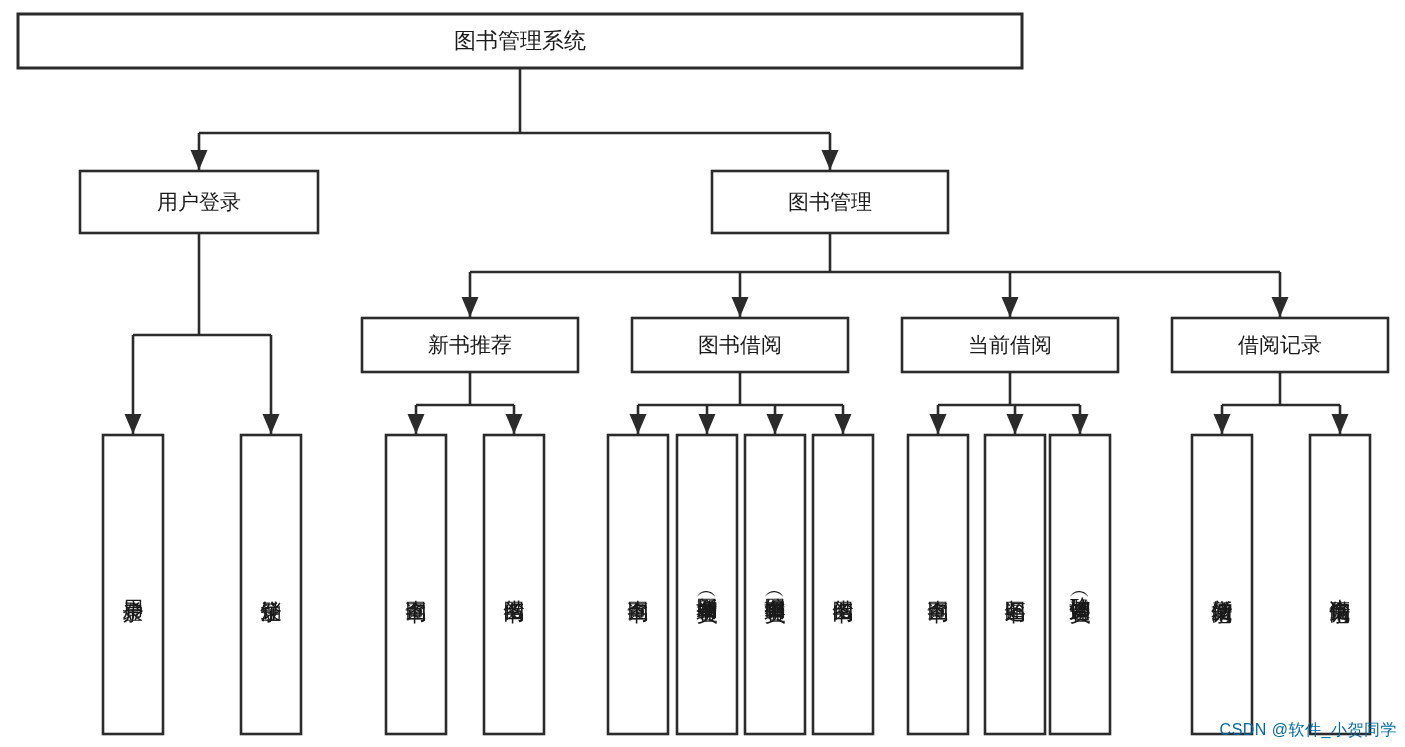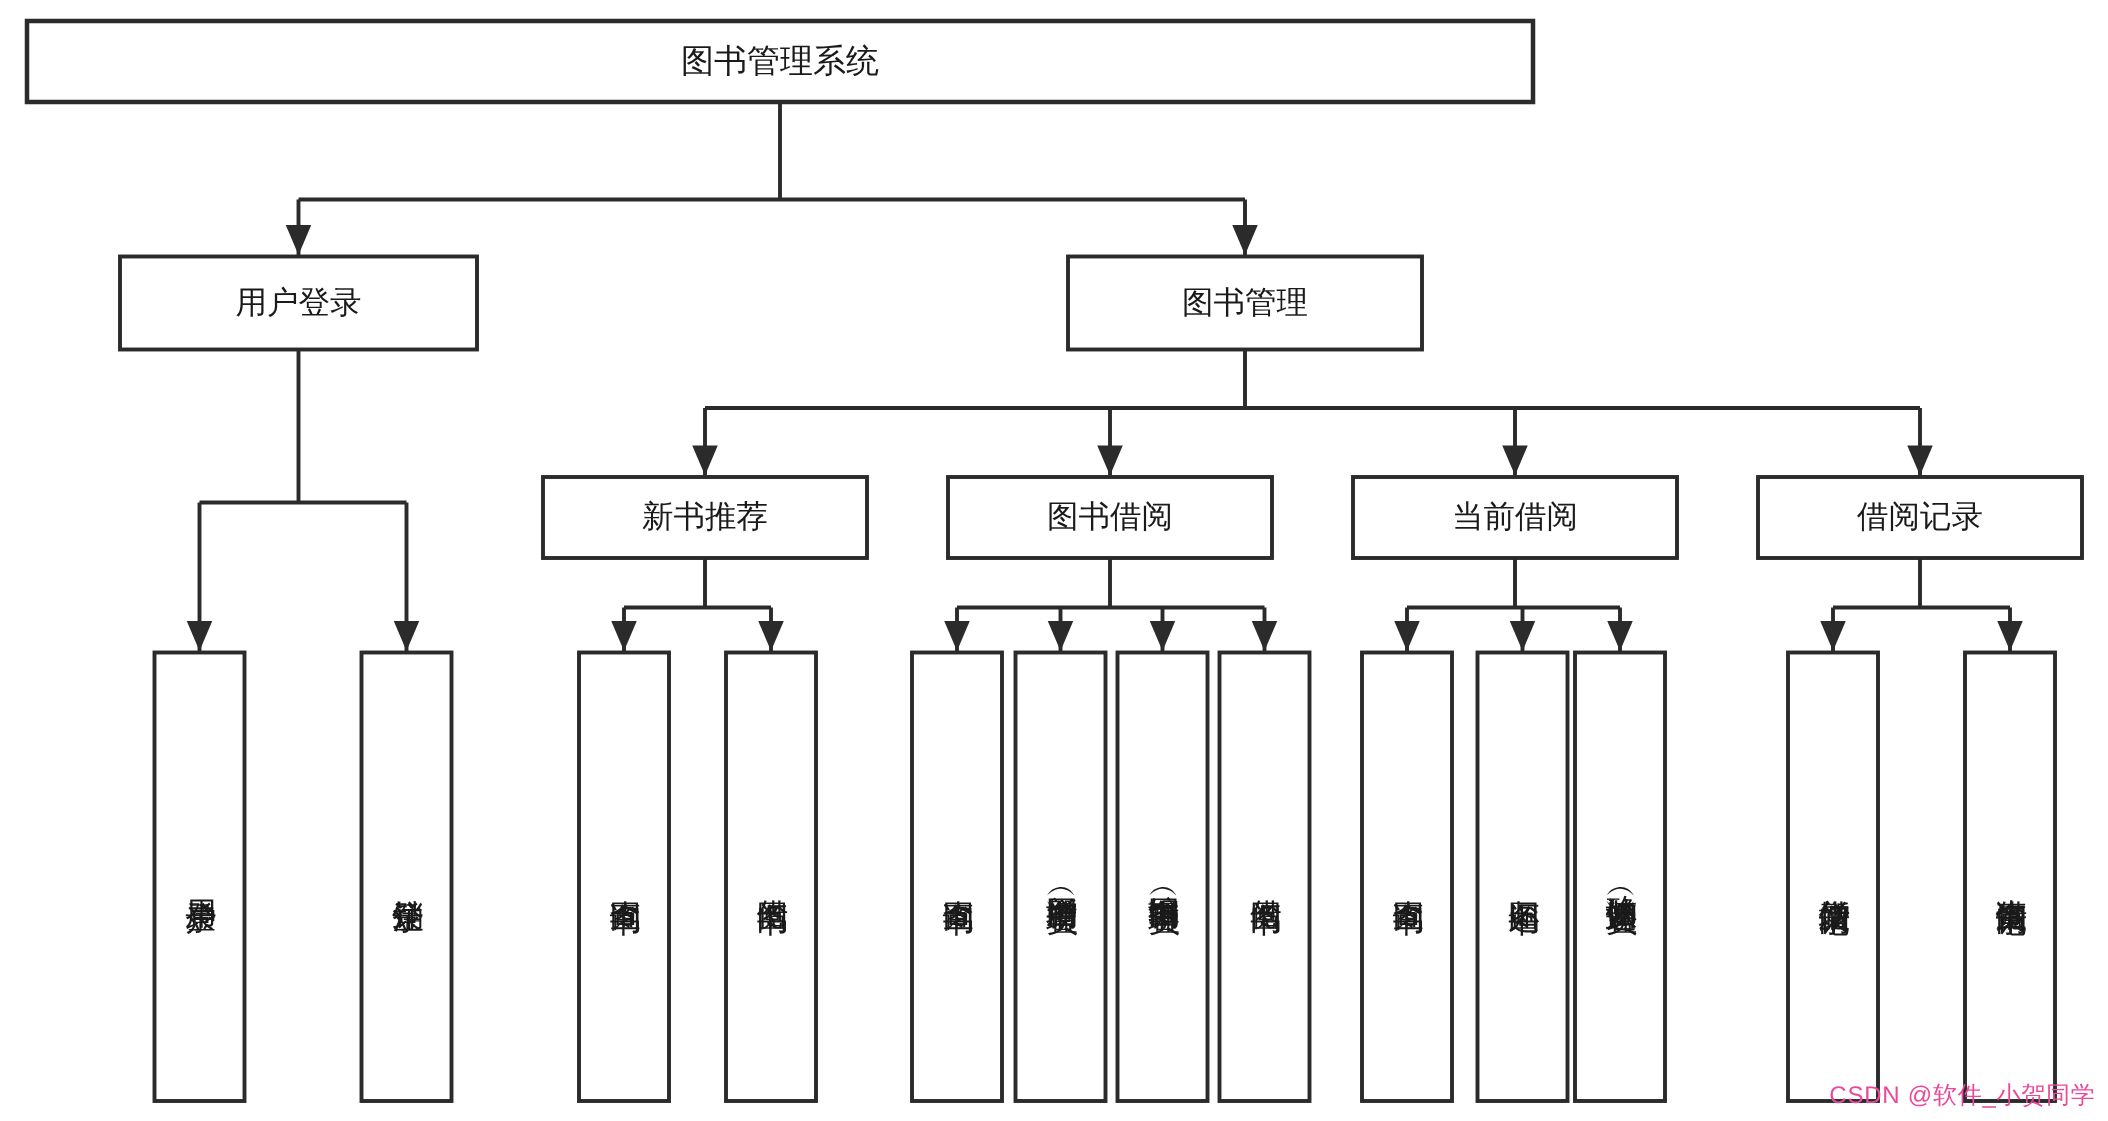--- a/index.html
+++ b/index.html
@@ -68,21 +68,21 @@
     letter-spacing: 1px;
     white-space: nowrap;
     pointer-events: none;
   }
   .watermark {
     position: absolute;
     right: 8px;
     bottom: 6px;
     font-family: "Liberation Sans", "DejaVu Sans", sans-serif;
     font-size: 16px;
-    color: #ec4899;
+    color: #0369a1;
     letter-spacing: 0.5px;
     white-space: nowrap;
     text-align: right;
   }
 </style>
 </head>
 <body>
 
 <div id="diagram-root">
   <svg class="diagram" viewBox="0 0 1405 747">

